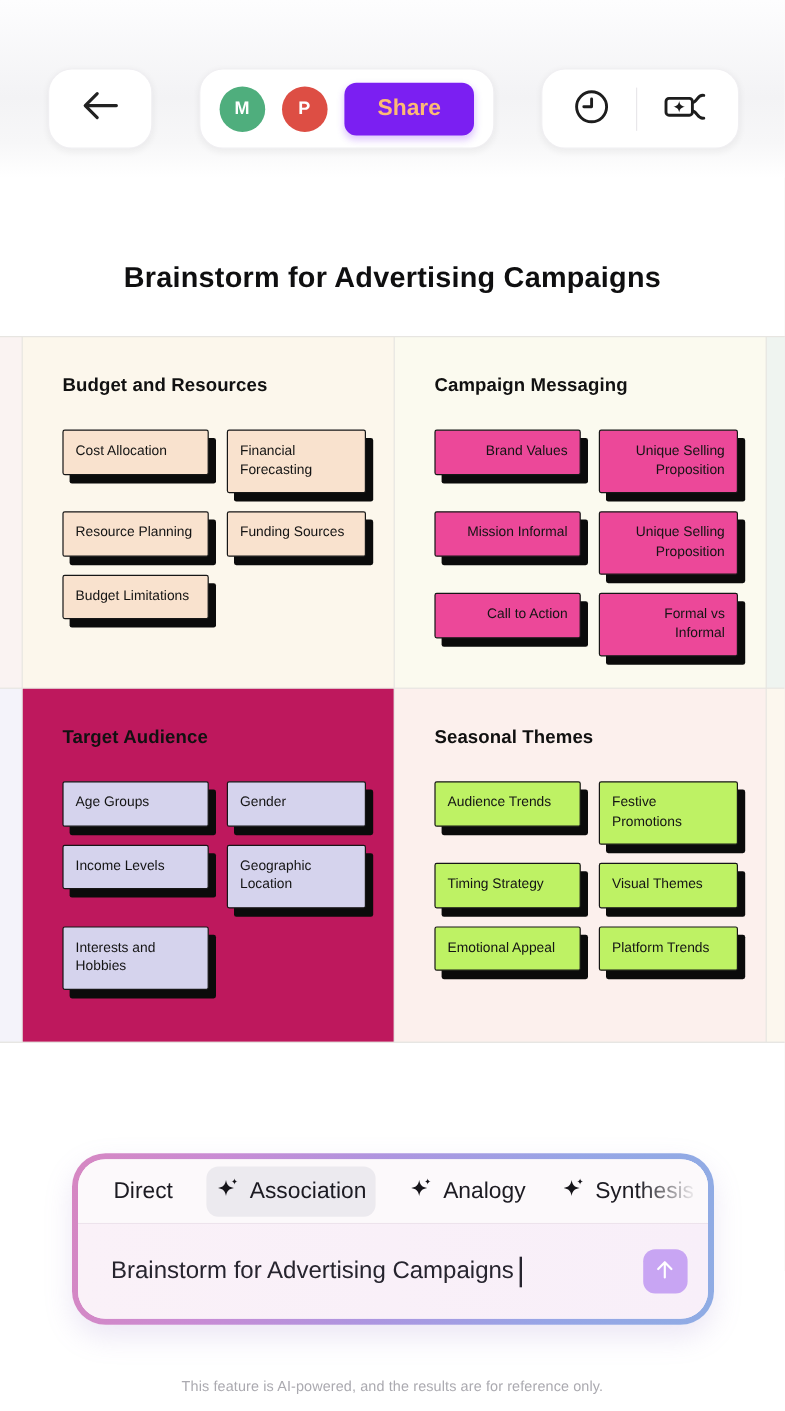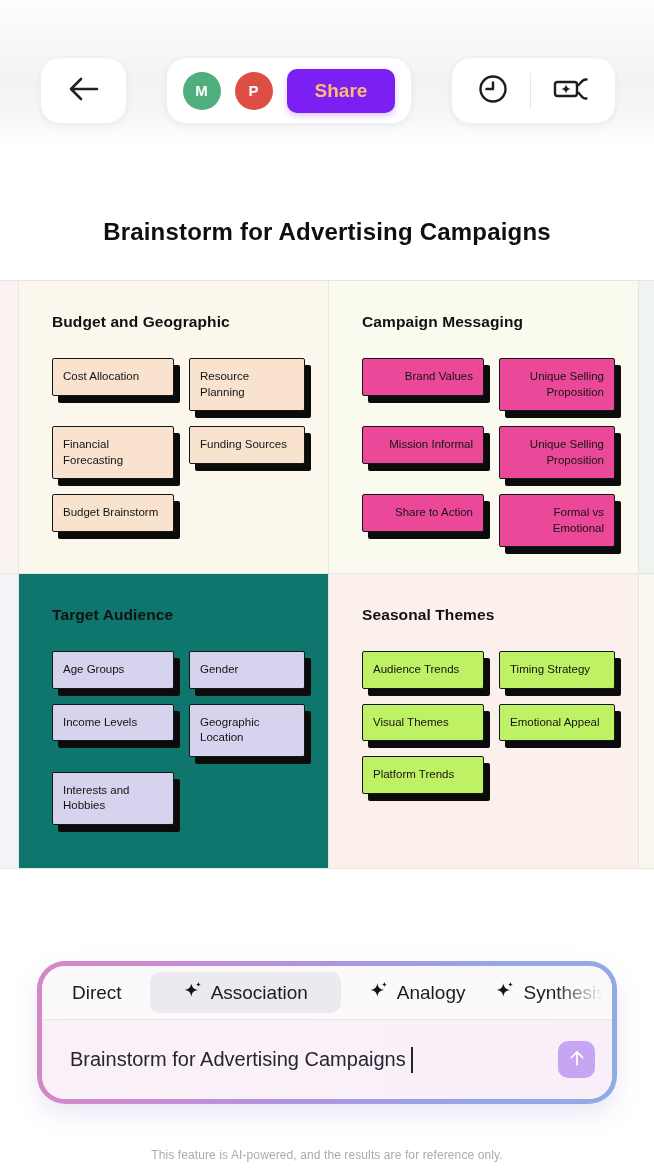--- a/index.html
+++ b/index.html
@@ -82,21 +82,21 @@
     width: 654px;
   }
   .cell { width: 100%; height: 100%; }
   .strip-tl { background: #faf3f2; }
   .strip-bl { background: #f4f3fa; }
   .strip-tr { background: #eff4f0; }
   .strip-br { background: #fcf7ee; }
   .section { padding: 32px 20px 0 33px; }
   .section.budget   { background: #fcf7ec; }
   .section.messaging{ background: #fbfaef; }
-  .section.audience { background: #0f766e; }
+  .section.audience { background: #be185d; }
   .section.seasonal { background: #fcf0ed; }
   .section-title {
     font-size: 15.5px;
     font-weight: 700;
     color: #111;
     margin-bottom: 27px;
     letter-spacing: 0.1px;
   }
   .cards {
     display: grid;
@@ -118,21 +118,21 @@
     cursor: pointer;
   }
   .note.peach    { background: #f9e2ce; }
   .note.yellow   { background: #ec4899; text-align: right; }
   .note.lavender { background: #d5d3ed; }
   .note.pink     { background: #bef264; }
 
   
   .prompt-wrap {
     margin: 92px auto 0;
-    width: 580px;
+    width: 535px;
     border-radius: 28px;
     padding: 5px;
     background: linear-gradient(100deg, #d687c2 0%, #c98bd4 22%, #ad95e0 48%, #97a5e6 75%, #8face4 100%);
     box-shadow: 0 10px 24px rgba(150,120,200,0.18);
   }
   .prompt-inner {
     border-radius: 23px;
     overflow: hidden;
     background: #fcf9fb;
   }
@@ -156,21 +156,21 @@
     white-space: nowrap;
     cursor: pointer;
     background: none;
     border: none;
     font-family: inherit;
     padding: 8px 2px;
   }
   .tab.selected {
     background: #eceaef;
     border-radius: 10px;
-    padding: 8px 33px;
+    padding: 8px 8px;
   }
   .tabs-fade {
     position: absolute;
     top: 0; right: 0; bottom: 0;
     width: 58px;
     background: linear-gradient(90deg, rgba(252,249,251,0) 0%, #fcf9fb 85%);
     pointer-events: none;
   }
   .tabs-divider { height: 1px; background: #ede3ec; }
   .input-row {
@@ -261,39 +261,39 @@
   </div>
 </div>
 
 <h1 class="board-title">Brainstorm for Advertising Campaigns</h1>
 
 <div class="board">
 
   <div class="cell strip-tl"></div>
 
   <div class="cell section budget">
-    <div class="section-title">Budget and Geographic</div>
+    <div class="section-title">Budget and Resources</div>
     <div class="cards">
       <div class="note peach">Cost Allocation</div>
+      <div class="note peach">Financial Forecasting</div>
       <div class="note peach">Resource Planning</div>
-      <div class="note peach">Financial Forecasting</div>
       <div class="note peach">Funding Sources</div>
-      <div class="note peach">Budget Brainstorm</div>
+      <div class="note peach">Budget Limitations</div>
     </div>
   </div>
 
   <div class="cell section messaging">
     <div class="section-title">Campaign Messaging</div>
     <div class="cards">
       <div class="note yellow">Brand Values</div>
       <div class="note yellow">Unique Selling Proposition</div>
       <div class="note yellow">Mission Informal</div>
       <div class="note yellow">Unique Selling Proposition</div>
-      <div class="note yellow">Share to Action</div>
-      <div class="note yellow">Formal vs Emotional</div>
+      <div class="note yellow">Call to Action</div>
+      <div class="note yellow">Formal vs Informal</div>
     </div>
   </div>
 
   <div class="cell strip-tr"></div>
 
   <div class="cell strip-bl"></div>
 
   <div class="cell section audience">
     <div class="section-title">Target Audience</div>
     <div class="cards">
@@ -302,20 +302,21 @@
       <div class="note lavender">Income Levels</div>
       <div class="note lavender">Geographic Location</div>
       <div class="note lavender">Interests and Hobbies</div>
     </div>
   </div>
 
   <div class="cell section seasonal">
     <div class="section-title">Seasonal Themes</div>
     <div class="cards">
       <div class="note pink">Audience Trends</div>
+      <div class="note pink">Festive Promotions</div>
       <div class="note pink">Timing Strategy</div>
       <div class="note pink">Visual Themes</div>
       <div class="note pink">Emotional Appeal</div>
       <div class="note pink">Platform Trends</div>
     </div>
   </div>
 
   <div class="cell strip-br"></div>
 
 </div>

